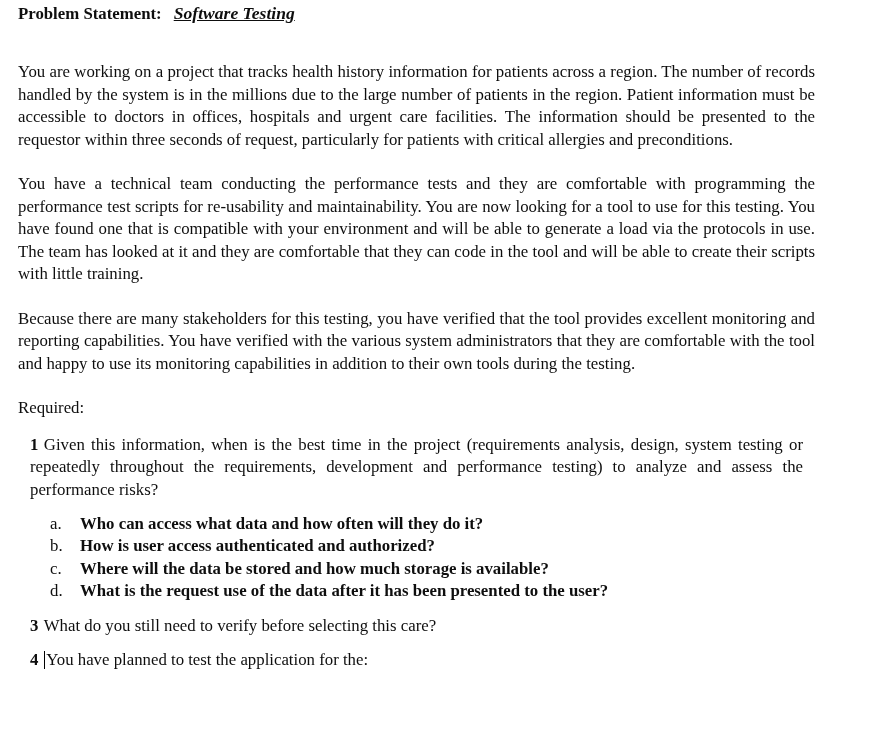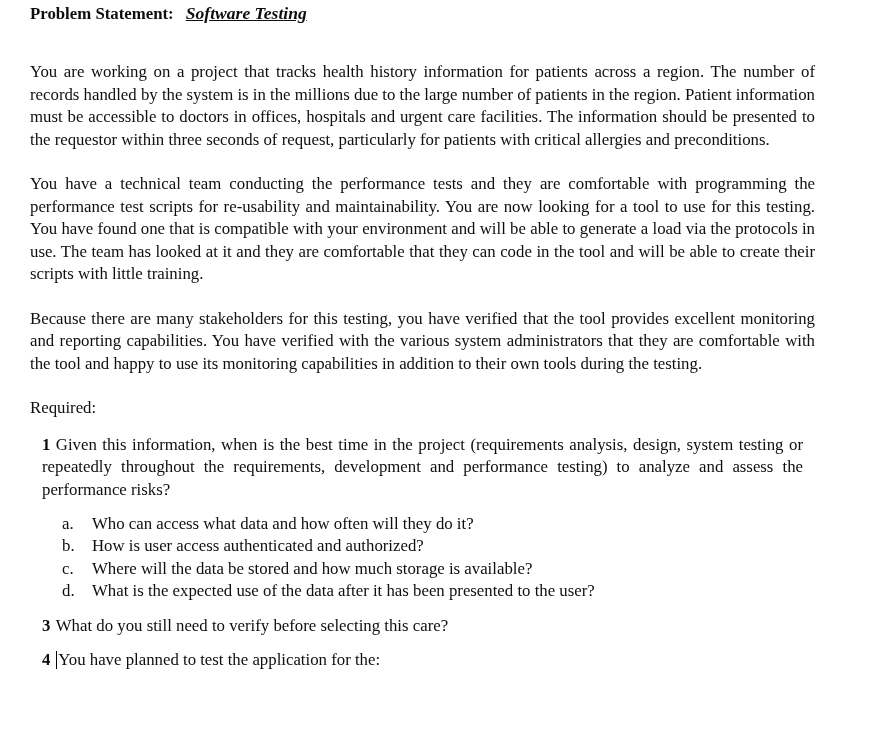--- a/index.html
+++ b/index.html
@@ -6,21 +6,21 @@
     margin: 0;
     padding: 0;
     background: #ffffff;
   }
   .page {
     position: relative;
     width: 879px;
     height: 734px;
     box-sizing: border-box;
     background: #ffffff;
-    padding: 2px 64px 10px 30px;
+    padding: 2px 64px 10px 18px;
     font-family: "Liberation Serif", "DejaVu Serif", serif;
     font-size: 16.8px;
     line-height: 22.4px;
     color: #0e0e0e;
     overflow: hidden;
   }
   .title-line {
     font-weight: bold;
     margin: 0 0 36px 0;
     white-space: nowrap;
@@ -53,20 +53,21 @@
   .option {
     display: flex;
     margin-left: 32px;
   }
   .opt-letter {
     flex: 0 0 30px;
     width: 30px;
   }
   .opt-text {
     flex: 1;
+    font-weight: bold;
   }
   .caret {
     display: inline-block;
     width: 1.6px;
     height: 18px;
     background: #000000;
     vertical-align: -3.5px;
     margin-right: 1px;
   }
 </style>
@@ -100,21 +101,21 @@
     <div class="option">
       <span class="opt-letter">b.</span>
       <span class="opt-text">How is user access authenticated and authorized?</span>
     </div>
     <div class="option">
       <span class="opt-letter">c.</span>
       <span class="opt-text">Where will the data be stored and how much storage is available?</span>
     </div>
     <div class="option">
       <span class="opt-letter">d.</span>
-      <span class="opt-text">What is the expected use of the data after it has been presented to the user?</span>
+      <span class="opt-text">What is the request use of the data after it has been presented to the user?</span>
     </div>
   </div>
 
   <p class="question">
     <span class="qnum">3</span><span>What do you still need to verify before selecting this care?</span>
   </p>
 
   <p class="question">
     <span class="qnum">4</span><span class="caret"></span><span>You have planned to test the application for the:</span>
   </p>

